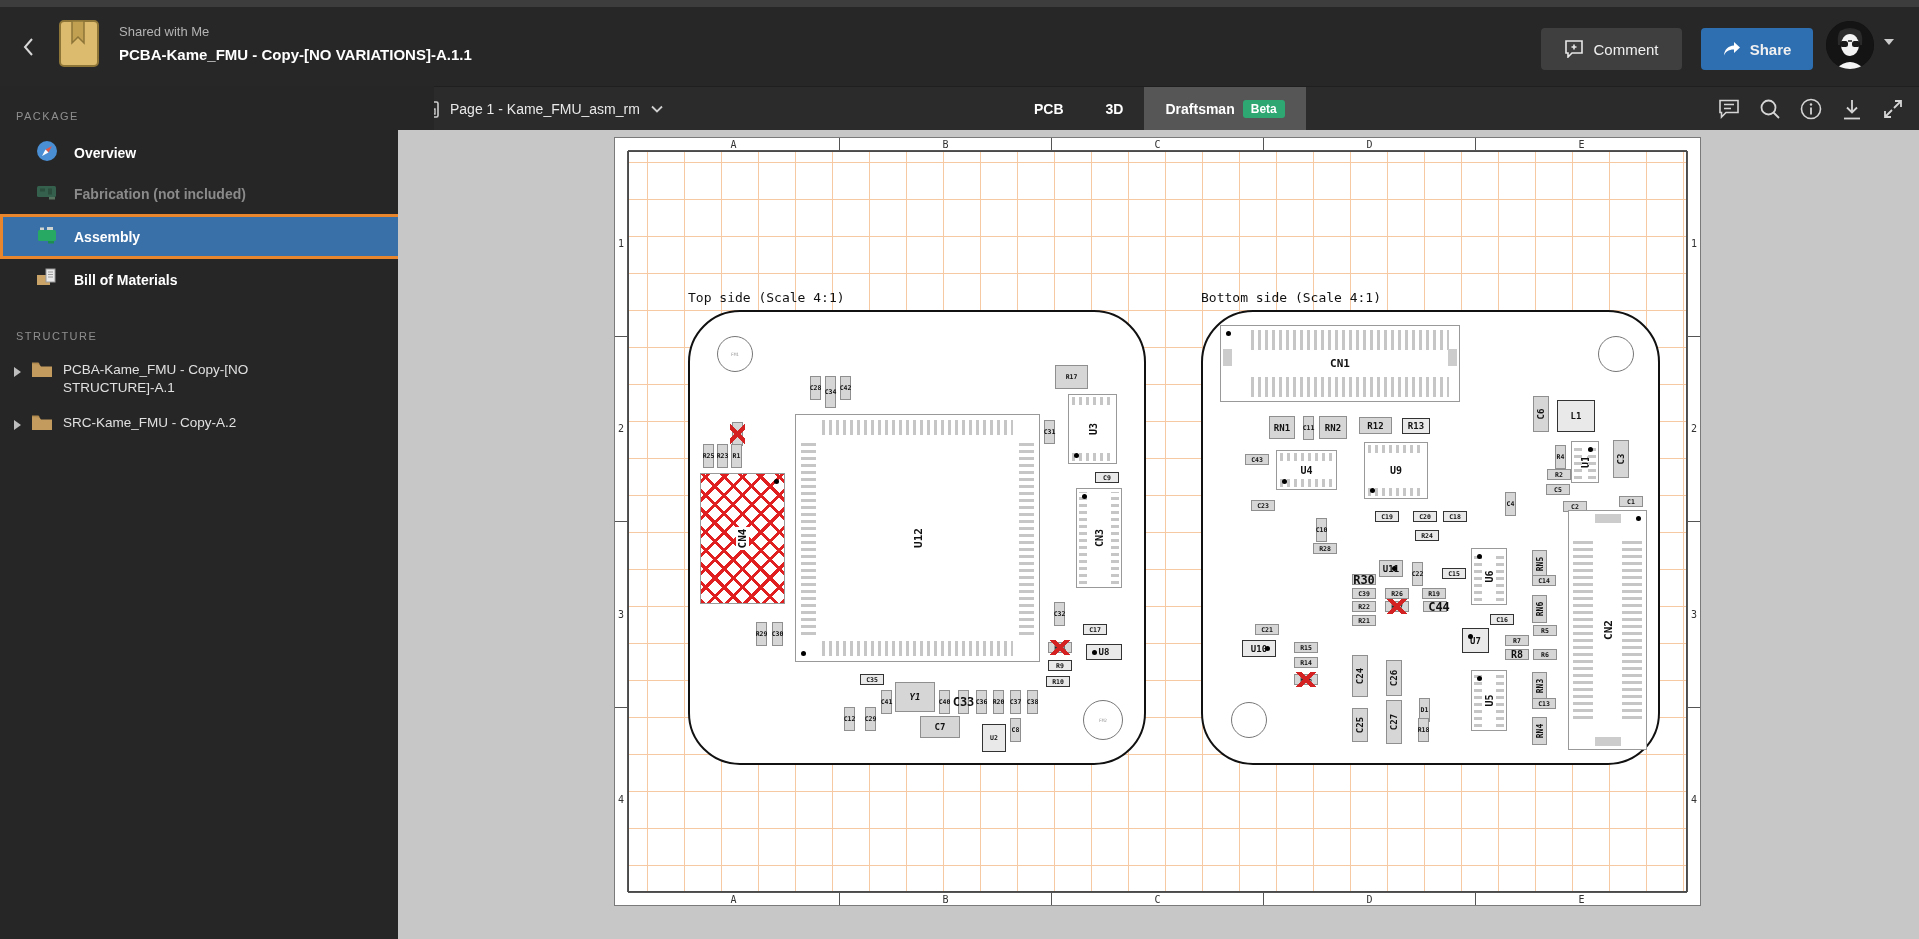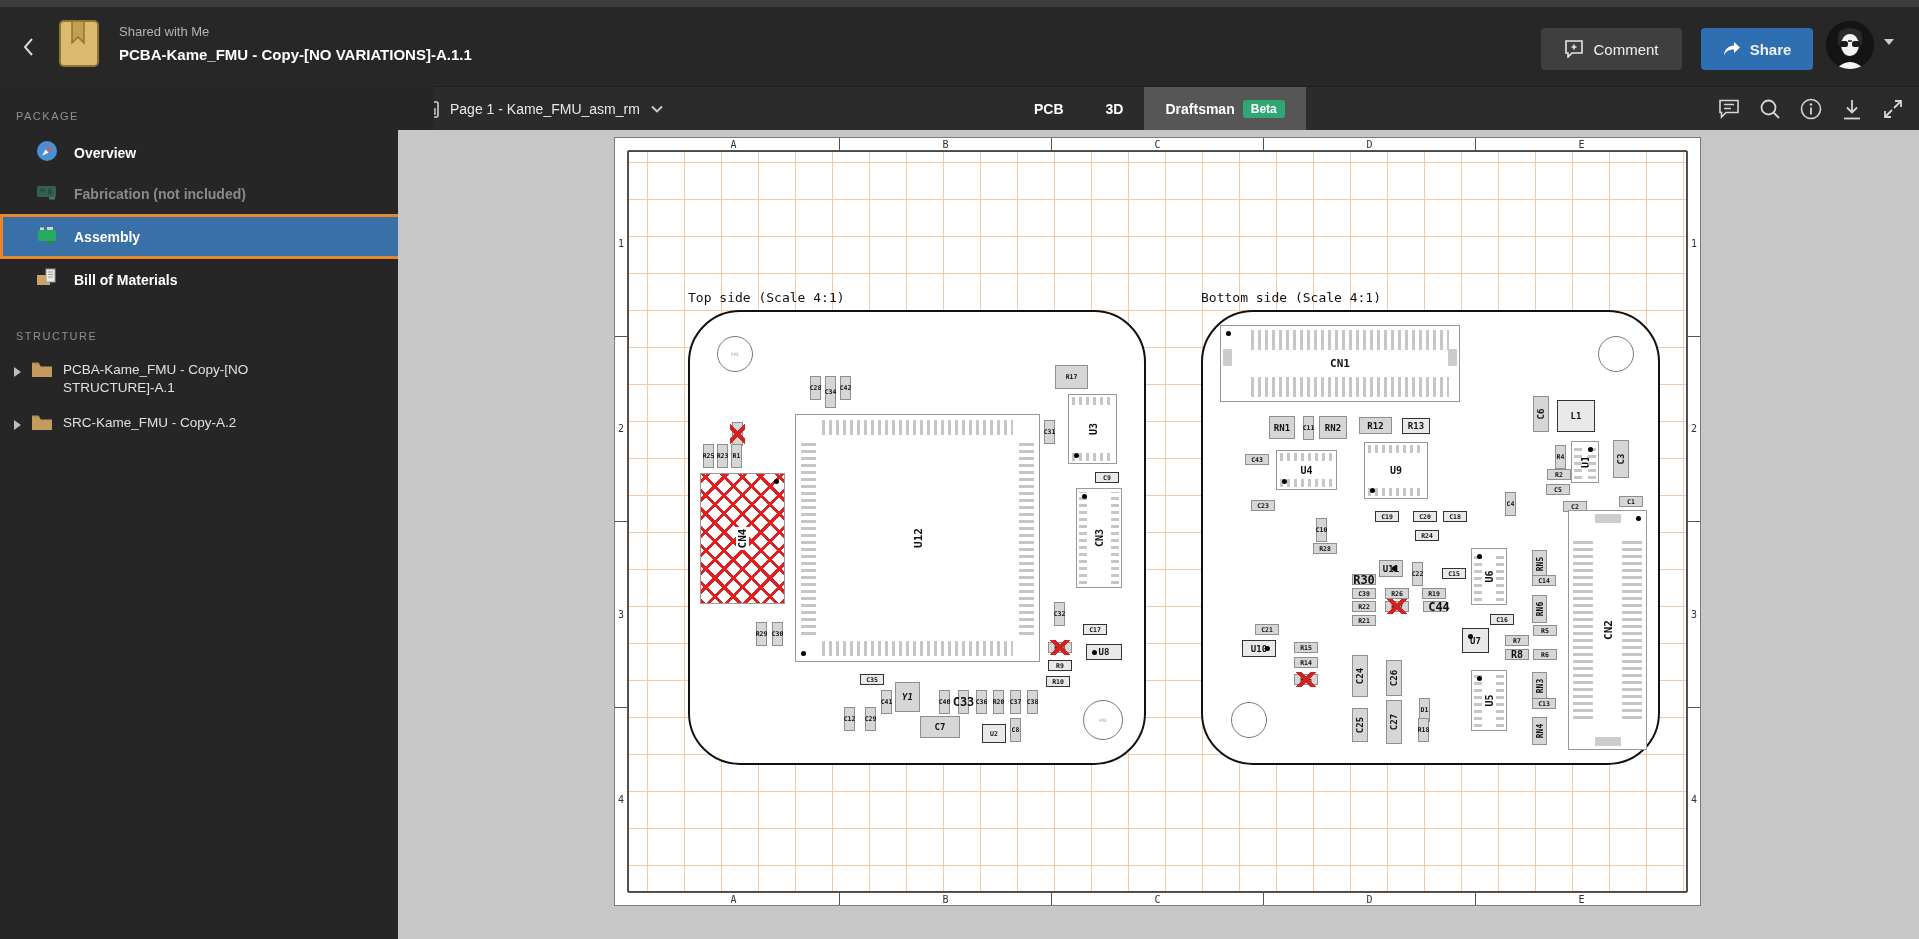--- a/index.html
+++ b/index.html
@@ -426,21 +426,21 @@
           <div class="comp t-h boxed" style="left: 170px; top: 362px; width: 24px; height: 11px;">
             <div class="clabel" style="font-size: 6.5px;">
               <span>C35</span>
             </div>
           </div>
           <div class="comp t-v" style="left: 191px; top: 378px; width: 11px; height: 24px;">
             <div class="clabel" style="font-size: 6.5px;">
               <span>C41</span>
             </div>
           </div>
-          <div class="comp t-part" style="left: 205px; top: 370px; width: 25px; height: 30px; font-style: italic;">
+          <div class="comp t-part" style="left: 205px; top: 370px; width: 40px; height: 30px; font-style: italic;">
             <div class="clabel" style="font-size: 9px;">
               <span>Y1</span>
             </div>
           </div>
           <div class="comp t-v" style="left: 249px; top: 378px; width: 11px; height: 24px;">
             <div class="clabel" style="font-size: 6.5px;">
               <span>C40</span>
             </div>
           </div>
           <div class="comp t-v" style="left: 268px; top: 378px; width: 11px; height: 24px;">
@@ -476,21 +476,21 @@
           <div class="comp t-v" style="left: 175px; top: 395px; width: 11px; height: 24px;">
             <div class="clabel" style="font-size: 6.5px;">
               <span>C29</span>
             </div>
           </div>
           <div class="comp t-part" style="left: 230px; top: 404px; width: 40px; height: 22px;">
             <div class="clabel" style="font-size: 9px;">
               <span>C7</span>
             </div>
           </div>
-          <div class="comp t-h boxed" style="left: 292px; top: 412px; width: 24px; height: 19px;">
+          <div class="comp t-h boxed" style="left: 292px; top: 412px; width: 24px; height: 28px;">
             <div class="clabel" style="font-size: 6.5px;">
               <span>U2</span>
             </div>
           </div>
           <div class="comp t-v" style="left: 320px; top: 406px; width: 11px; height: 24px;">
             <div class="clabel" style="font-size: 6.5px;">
               <span>C8</span>
             </div>
           </div>
         </div>

